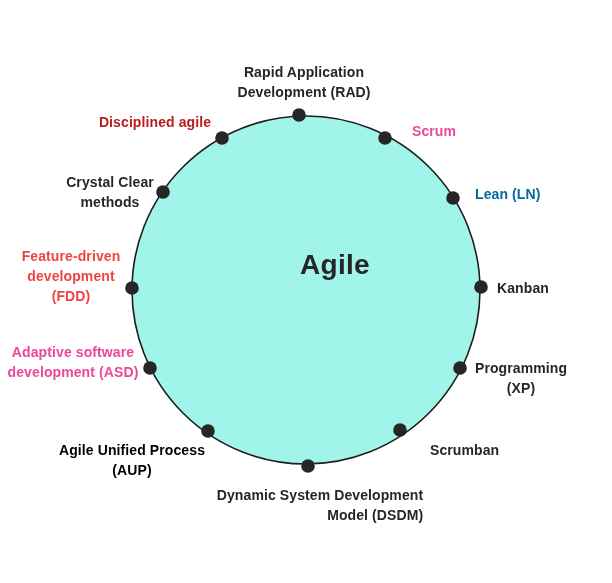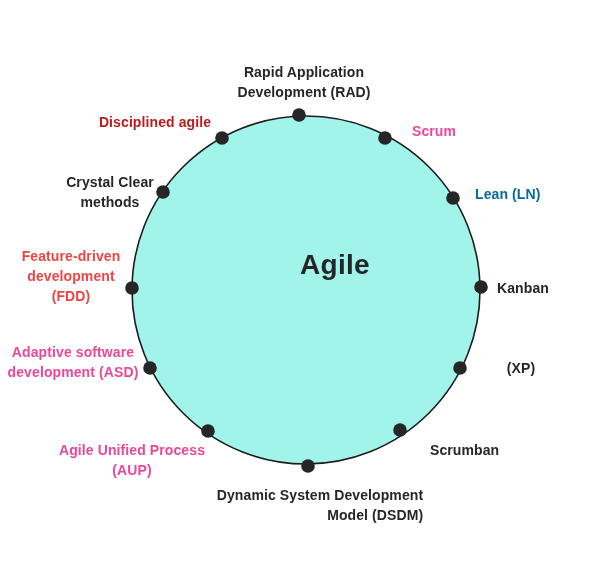--- a/index.html
+++ b/index.html
@@ -69,30 +69,31 @@
       <div class="label left" style="left: 412px; top: 121px; color: #ec4899;">
         <div>Scrum</div>
       </div>
       <div class="label left" style="left: 475px; top: 184px; color: #0369a1;">
         <div>Lean (LN)</div>
       </div>
       <div class="label left" style="left: 497px; top: 278px; color: rgb(38, 38, 38);">
         <div>Kanban</div>
       </div>
       <div class="label center" style="left: 521px; top: 358px; color: rgb(38, 38, 38);">
+        <div>Programming</div>
         <div>(XP)</div>
       </div>
       <div class="label left" style="left: 430px; top: 440px; color: rgb(38, 38, 38);">
         <div>Scrumban</div>
       </div>
       <div class="label center" style="left: 320px; top: 485px; color: rgb(38, 38, 38); text-align: right;">
         <div>Dynamic System Development</div>
         <div>Model (DSDM)</div>
       </div>
-      <div class="label center" style="left: 132px; top: 440px; color: #ec4899;">
+      <div class="label center" style="left: 132px; top: 440px; color: #000000;">
         <div>Agile Unified Process</div>
         <div>(AUP)</div>
       </div>
       <div class="label center" style="left: 73px; top: 342px; color: #ec4899;">
         <div>Adaptive software</div>
         <div>development (ASD)</div>
       </div>
       <div class="label center" style="left: 71px; top: 246px; color: #ef4444;">
         <div>Feature-driven</div>
         <div>development</div>

